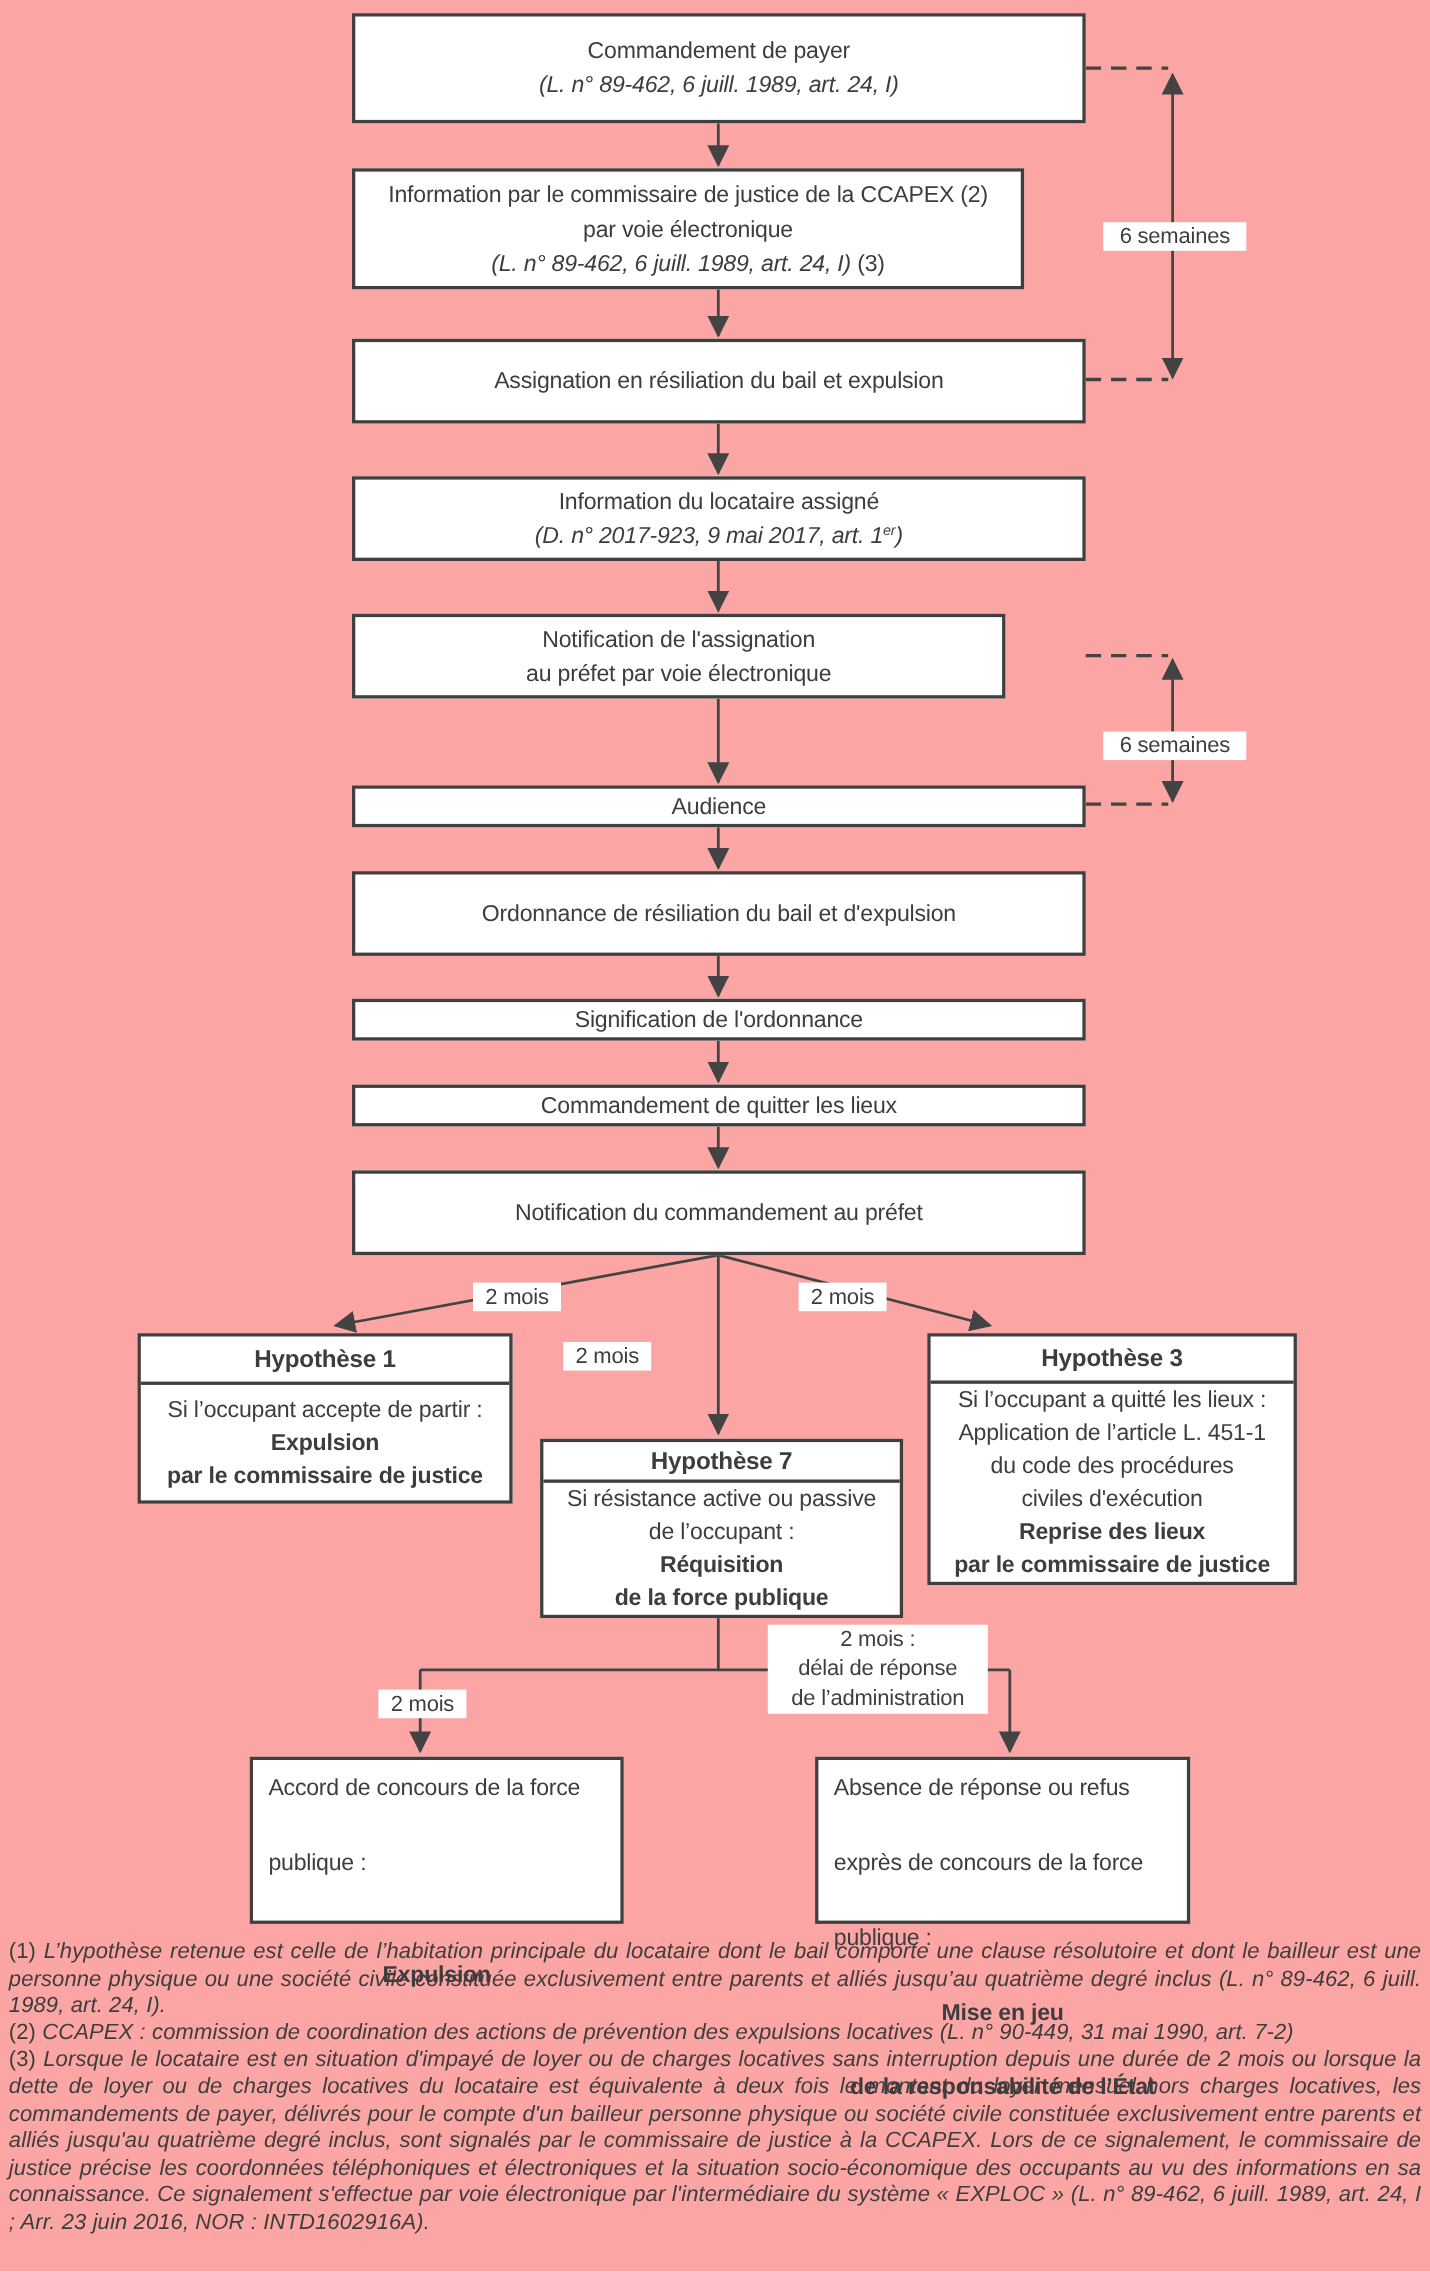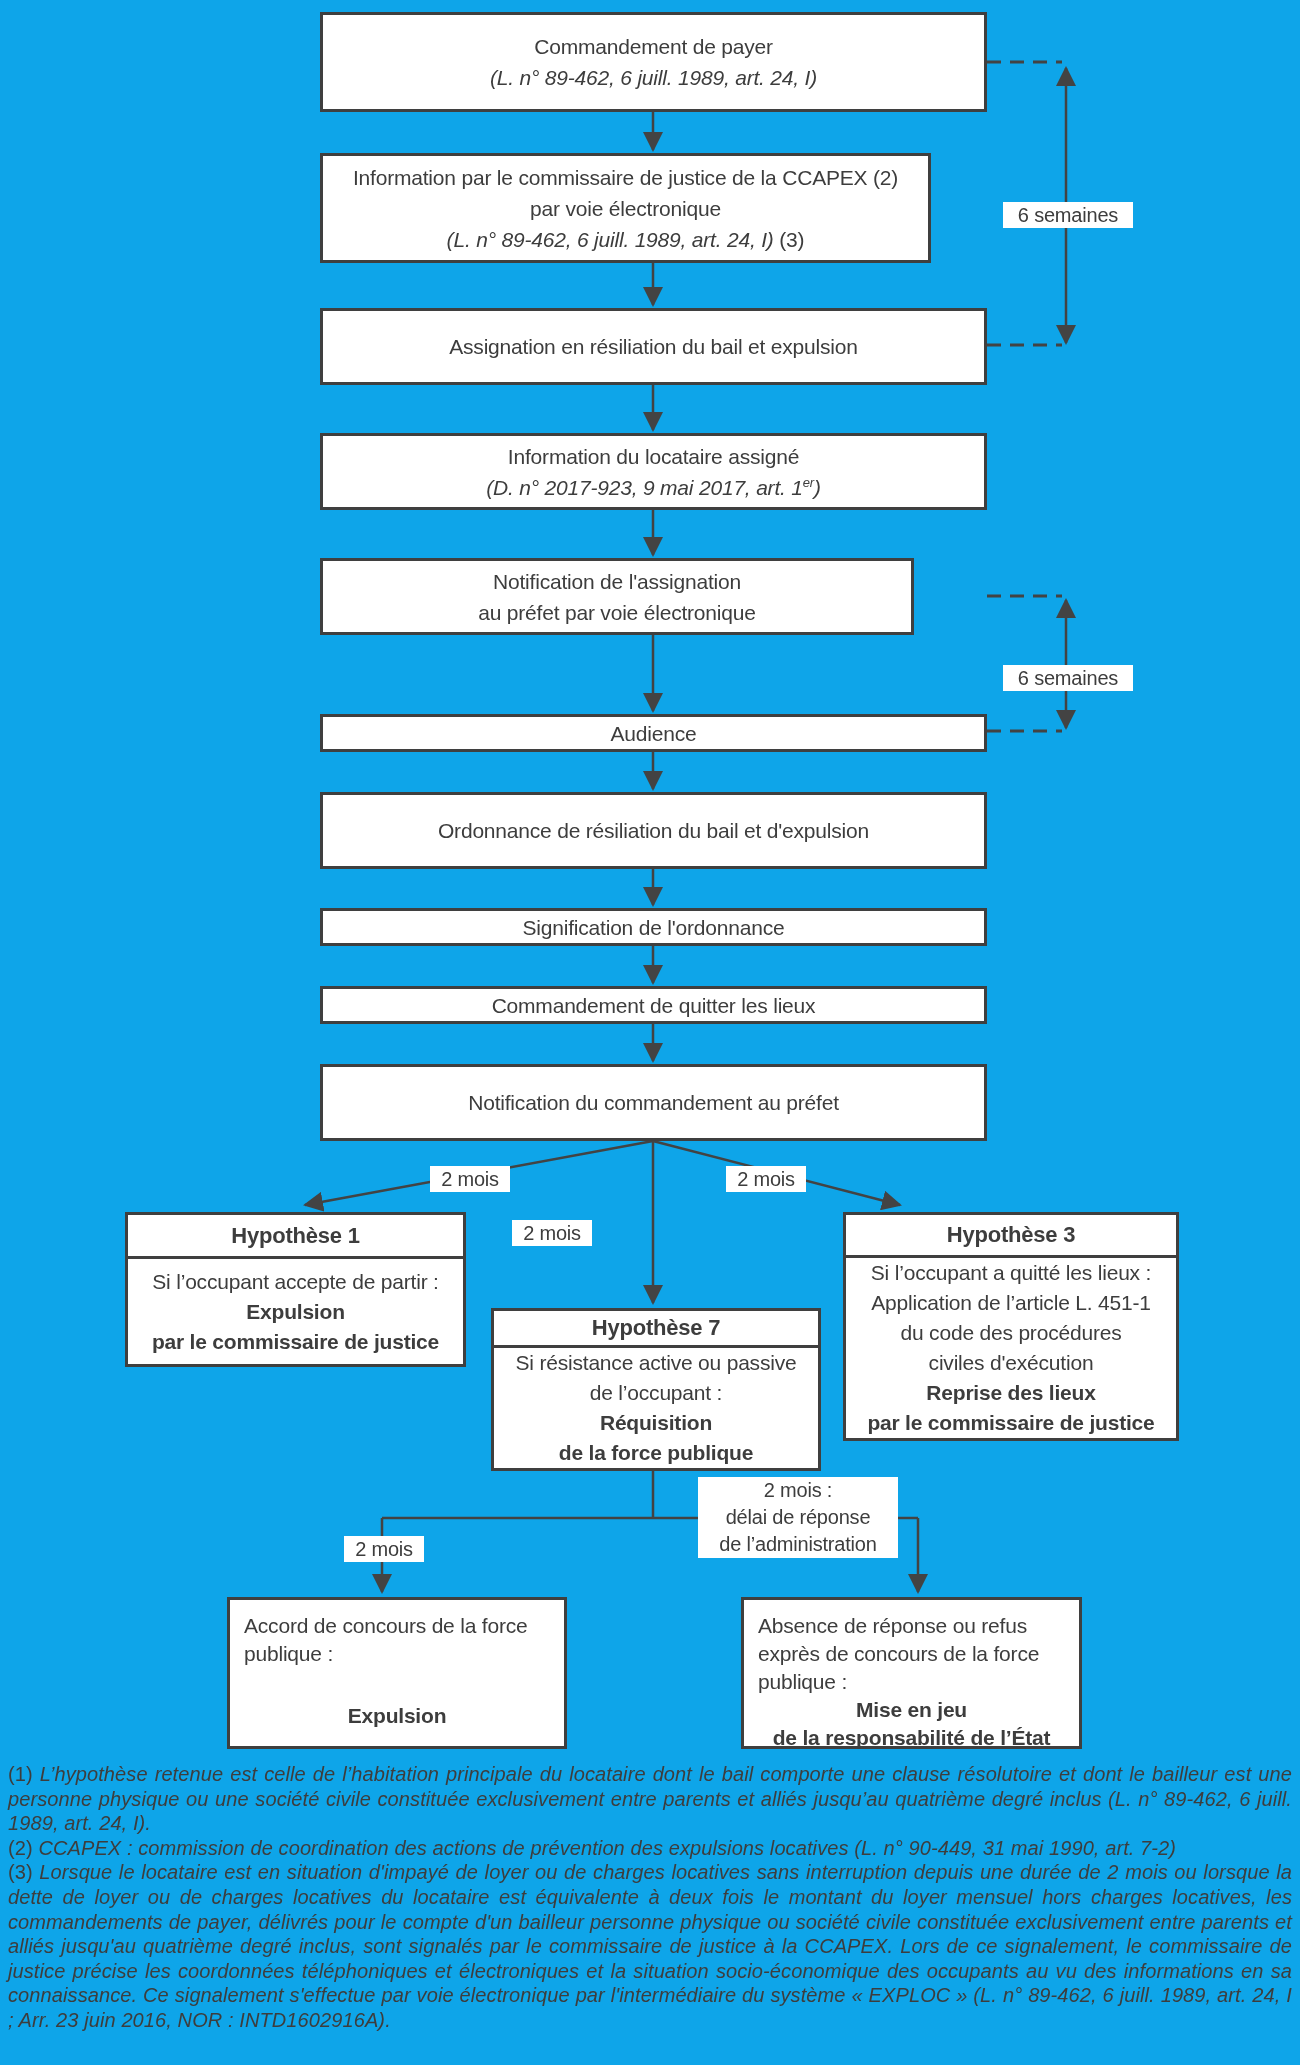--- a/index.html
+++ b/index.html
@@ -1,37 +1,37 @@
 <!DOCTYPE html>
 <html><head>
 <meta charset="utf-8">
 <style>
   html,body{margin:0;padding:0;background:#ffffff;}
   .canvas{
-    position:relative;width:1300px;height:2065px;background:#0ea5e9;overflow:hidden;
+    position:relative;width:1300px;height:2065px;background:#fca5a5;overflow:hidden;
     font-family:"Liberation Sans",sans-serif;color:#3d3d3d;
   }
   svg.wires{position:absolute;left:0;top:0;z-index:1;}
   .box{
     position:absolute;background:#ffffff;border:3px solid #3f3f3f;box-sizing:border-box;
     z-index:2;display:flex;flex-direction:column;align-items:center;justify-content:center;
     text-align:center;
   }
   .bline{font-size:21px;line-height:31px;letter-spacing:-0.2px;white-space:nowrap;}
   .italic{font-style:italic;}
   .hyp{padding:0;justify-content:flex-start;}
   .hyp-header{
     width:100%;box-sizing:border-box;border-bottom:3px solid #3f3f3f;
     display:flex;align-items:center;justify-content:center;
     font-weight:bold;font-size:22px;letter-spacing:-0.2px;
   }
   .hyp-body{width:100%;display:flex;flex-direction:column;align-items:center;justify-content:center;flex:1;}
   .hyp-body .bline{line-height:30px;}
   .bold{font-weight:bold;}
-  .outcome{align-items:flex-start;justify-content:flex-start;text-align:left;padding:12px 14px;}
+  .outcome{align-items:flex-start;justify-content:flex-start;text-align:left;padding:12px 14px;gap:40px;}
   .outcome .bline{line-height:28px;}
   .outcome .centerline{align-self:center;text-align:center;}
   .lbl{
     position:absolute;z-index:3;background:#ffffff;text-align:center;
     font-size:20px;line-height:26px;letter-spacing:-0.2px;color:#3d3d3d;white-space:nowrap;
   }
   .lbl.multi{line-height:27px;white-space:normal;}
   sup.er{font-size:0.62em;vertical-align:super;line-height:0;font-style:italic;}
   .footnotes{
     position:absolute;left:8px;top:1762px;width:1284px;z-index:2;

